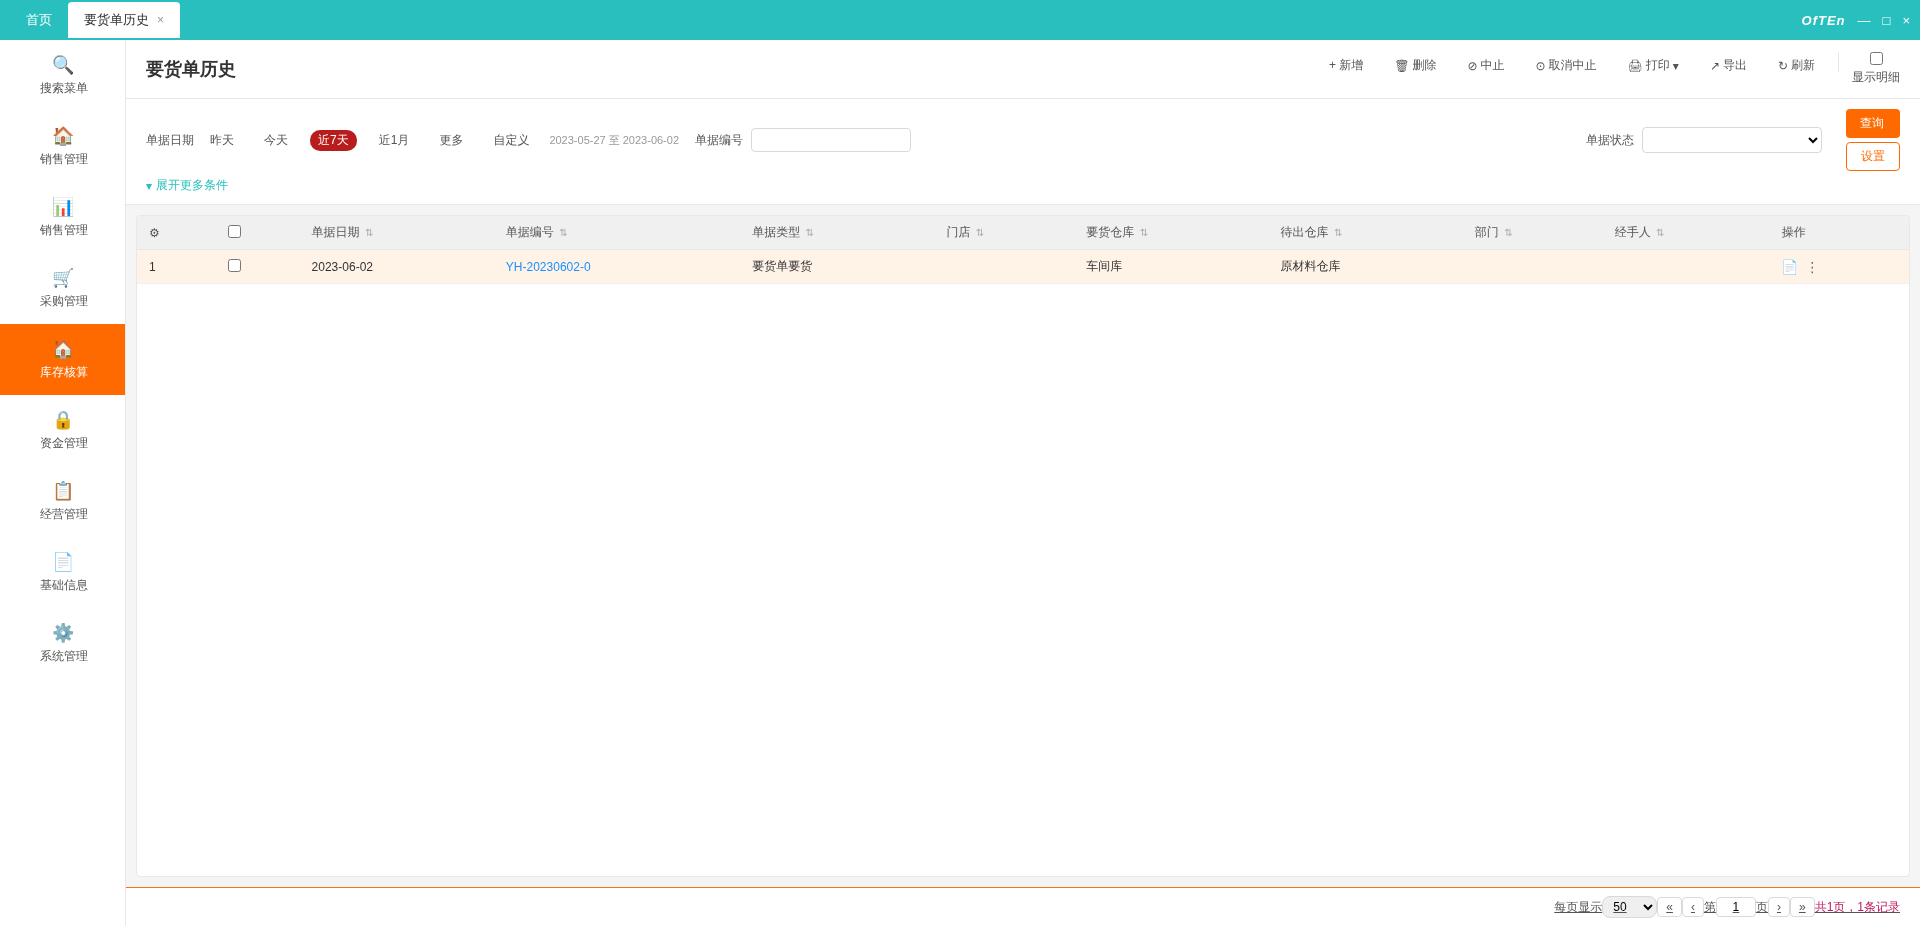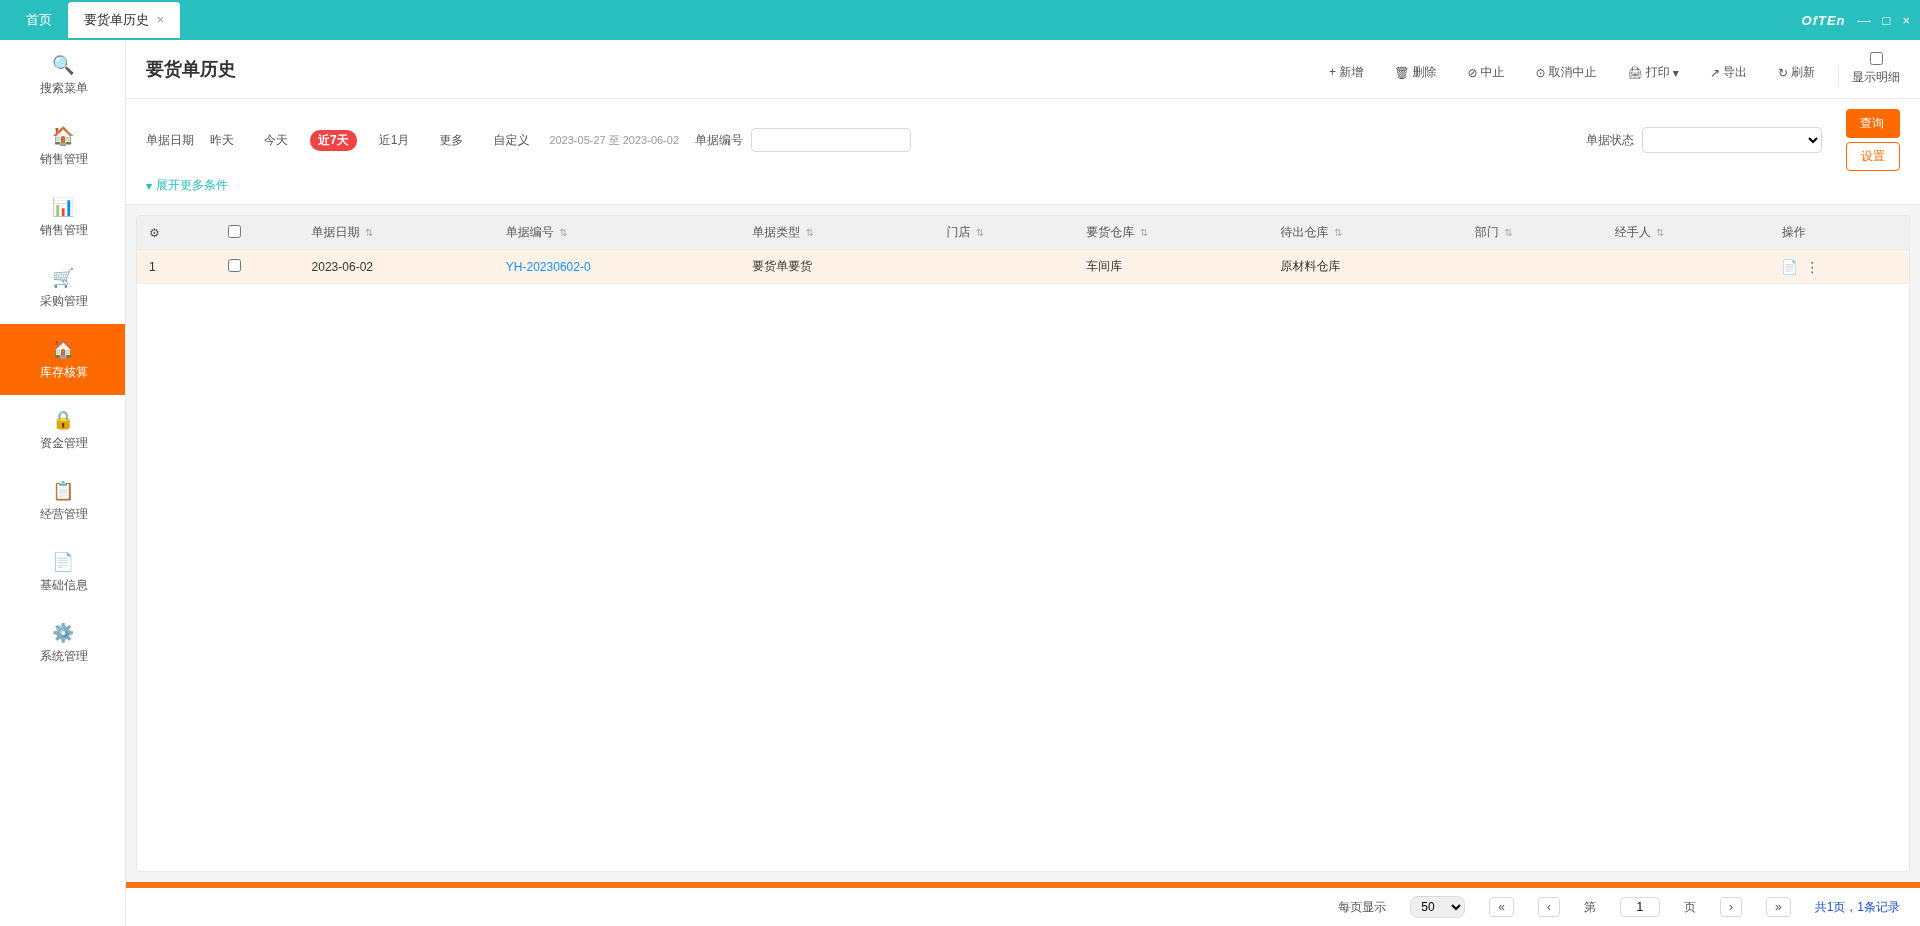--- a/index.html
+++ b/index.html
@@ -22,35 +22,35 @@
     .sidebar-item { display: flex; flex-direction: column; align-items: center; justify-content: center; padding: 14px 0; cursor: pointer; color: #555; font-size: 12px; gap: 4px; border-left: 3px solid transparent; }
     .sidebar-item.active { background: #ff6a00; color: white; border-left-color: #ff6a00; }
     .sidebar-item .icon { font-size: 18px; }
 
     
     .content { flex: 1; display: flex; flex-direction: column; overflow: hidden; background: #f5f5f5; }
 
     
     .page-header { background: white; padding: 12px 20px; display: flex; align-items: center; justify-content: space-between; border-bottom: 1px solid #e8e8e8; flex-shrink: 0; }
     .page-title { font-size: 18px; font-weight: bold; color: #333; }
-    .toolbar { display: flex; align-items: flex-end; gap: 11px; }
+    .toolbar { display: flex; align-items: flex-start; gap: 11px; }
     .toolbar-btn { display: flex; align-items: center; gap: 3px; padding: 5px 10px; border: none; background: none; cursor: pointer; color: #555; font-size: 12px; white-space: nowrap; }
     .toolbar-btn.primary { background: #ff6a00; color: white; border-radius: 4px; padding: 6px 14px; }
     .toolbar-btn.secondary { background: white; color: #ff6a00; border: 1px solid #ff6a00; border-radius: 4px; padding: 5px 14px; }
     .toolbar-divider { width: 1px; height: 20px; background: #e8e8e8; margin: 0 2px; }
     .checkbox-label { display: flex; align-items: center; gap: 4px; font-size: 12px; color: #555; cursor: pointer; flex-direction: column; }
 
     
     .filter-area { background: white; padding: 10px 20px; border-bottom: 1px solid #e8e8e8; flex-shrink: 0; }
     .filter-row { display: flex; align-items: center; gap: 16px; flex-wrap: wrap; }
     .filter-item { display: flex; align-items: center; gap: 8px; }
     .filter-label { color: #555; font-size: 12px; white-space: nowrap; }
     .date-filters { display: flex; align-items: center; gap: 14px; }
     .date-btn { padding: 2px 8px; border-radius: 3px; cursor: pointer; font-size: 12px; color: #555; border: none; background: none; }
-    .date-btn.active { background: #ef4444; color: white; border-radius: 10px; padding: 2px 8px; font-weight: bold; }
+    .date-btn.active { background: #b91c1c; color: white; border-radius: 10px; padding: 2px 8px; }
     .date-range { font-size: 11px; color: #999; margin-left: 4px; }
     .filter-input { border: 1px solid #d9d9d9; border-radius: 4px; padding: 4px 8px; font-size: 12px; width: 160px; outline: none; }
     .filter-select { border: 1px solid #d9d9d9; border-radius: 4px; padding: 4px 8px; font-size: 12px; width: 180px; outline: none; background: white; }
     .expand-more { display: flex; align-items: center; gap: 4px; color: #2abfbf; cursor: pointer; font-size: 12px; margin-top: 6px; }
 
     
     .table-area { flex: 1; overflow: auto; background: white; margin: 10px; border-radius: 4px; border: 1px solid #e8e8e8; display: flex; flex-direction: column; }
     .data-table { width: 100%; border-collapse: collapse; }
     .data-table thead tr { background: #f0f0f0; }
     .data-table th { padding: 8px 12px; text-align: left; font-size: 12px; color: #555; font-weight: normal; border-bottom: 1px solid #e8e8e8; white-space: nowrap; position: relative; }
@@ -59,25 +59,25 @@
     .data-table tr.highlighted { background: #fff3e8; }
     .row-num { color: #999; }
     .link-text { color: #1890ff; cursor: pointer; text-decoration: none; }
     .action-icons { display: flex; gap: 6px; }
     .action-icon { cursor: pointer; font-size: 14px; color: #666; }
 
     
     .table-footer { background: #fdf6ec; padding: 6px 20px; border-top: 1px solid #e8e8e8; font-size: 12px; color: #555; flex-shrink: 0; }
 
     
-    .pagination { background: white; padding: 8px 20px; border-top: 6px solid #f97316; display: flex; align-items: center; justify-content: flex-end; gap: 24px; font-size: 12px; color: #555; flex-shrink: 0; }
+    .pagination { background: white; padding: 8px 20px; border-top: 1px solid #f97316; display: flex; align-items: center; justify-content: flex-end; gap: 0; font-size: 12px; color: #555; flex-shrink: 0; text-decoration: underline; }
     .page-size-select { border: 1px solid #d9d9d9; border-radius: 8px; padding: 2px 6px; font-size: 12px; }
     .page-btn { border: 1px solid #d9d9d9; border-radius: 4px; padding: 2px 8px; cursor: pointer; background: white; font-size: 12px; color: #555; }
     .page-input { border: 1px solid #d9d9d9; border-radius: 4px; padding: 2px 6px; font-size: 12px; width: 40px; text-align: center; }
-    .page-info { color: #1d4ed8; }
+    .page-info { color: #be185d; }
 
     .brand-text { font-style: italic; font-weight: bold; letter-spacing: 1px; }
   </style>
 </head>
 <body>
 
 <div class="top-bar">
   <div class="top-bar-tab home">
     <span>首页</span>
   </div>

